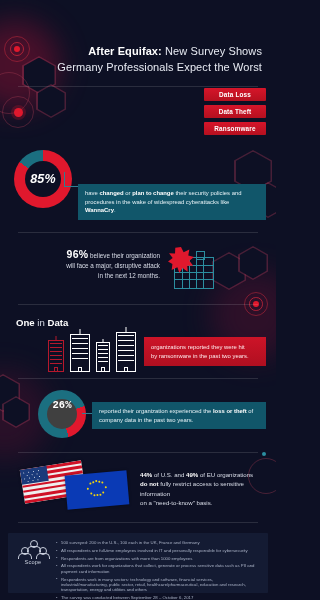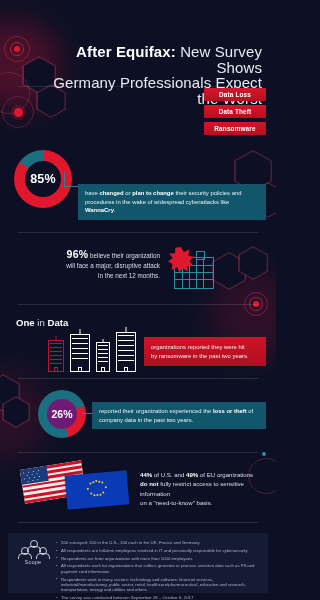--- a/index.html
+++ b/index.html
@@ -41,21 +41,21 @@
   .logo-bars span.b1{background:#e0182d;}
   .logo-bars span.b2{background:#e0182d;}
   .logo-bars span.b3{background:#15a0a8;}
   .logo-word{
     font-size:15.5px;font-weight:700;letter-spacing:2.6px;
     color:#ffffff;line-height:1;
   }
 
   .headline{
     position:absolute;left:30px;right:14px;top:44px;
-    text-align:right;font-size:15px;line-height:15.5px;
+    text-align:right;font-size:11px;line-height:15.5px;
     color:#e7eaf2;font-weight:400;letter-spacing:.1px;
   }
   .headline b{font-weight:700;color:#ffffff;}
 
   
   .top3-title{
     position:absolute;left:16px;top:96px;width:184px;
     text-align:right;font-size:12.6px;line-height:17px;color:#e7eaf2;font-weight:400;
   }
   .top3-title b{font-weight:700;color:#ffffff;}
@@ -69,21 +69,21 @@
   }
 
   
   .donut85{position:absolute;left:14px;top:150px;width:58px;height:58px;border-radius:50%;}
   .donut85 .ring{
     position:absolute;inset:0;border-radius:50%;
     background:conic-gradient(from 0deg,#e0182d 0deg 306deg,#1b6f80 306deg 360deg);
   }
   .donut85 .hole{
     position:absolute;inset:11px;border-radius:50%;background:#0d1024;
-    display:flex;align-items:center;justify-content:center;
+    display:flex;align-items:center;justify-content:center;font-style:italic;
   }
   .donut85 .val{font-size:12.5px;font-weight:700;color:#fff;letter-spacing:.2px;}
 
   .conn85{position:absolute;left:64px;top:172px;width:14px;height:14px;
           border-left:1px solid #2f7e92;border-bottom:1px solid #2f7e92;}
 
   .panel85{
     position:absolute;left:78px;top:184px;width:188px;min-height:24px;
     background:#11566a;padding:5px 7px;box-sizing:border-box;
     font-size:5.9px;line-height:8.6px;color:#e6f2f6;font-weight:400;
@@ -126,22 +126,22 @@
     padding:6px 7px;box-sizing:border-box;
     font-size:5.9px;line-height:8.6px;color:#ffeaec;
   }
 
   
   .donut26{position:absolute;left:38px;top:390px;width:48px;height:48px;border-radius:50%;}
   .donut26 .ring{
     position:absolute;inset:0;border-radius:50%;
     background:conic-gradient(from 70deg,#e0182d 0deg 94deg,#1b6f80 94deg 360deg);
   }
-  .donut26 .hole{position:absolute;inset:9px;border-radius:50%;background:#701a75;
-    display:flex;align-items:center;justify-content:center;}
+  .donut26 .hole{position:absolute;inset:9px;border-radius:50%;background:#404040;
+    display:flex;align-items:flex-start;justify-content:center;font-family:Liberation Mono, monospace;}
   .donut26 .val{font-size:10.5px;font-weight:700;color:#ffffff;}
   .conn26{position:absolute;left:82px;top:413px;width:12px;height:1px;background:#2f7e92;}
 
   .panel26{
     position:absolute;left:92px;top:402px;width:174px;
     background:#11566a;padding:5px 7px;box-sizing:border-box;
     font-size:5.9px;line-height:8.6px;color:#e6f2f6;
   }
   .panel26 b{font-weight:700;color:#ffffff;}
 

